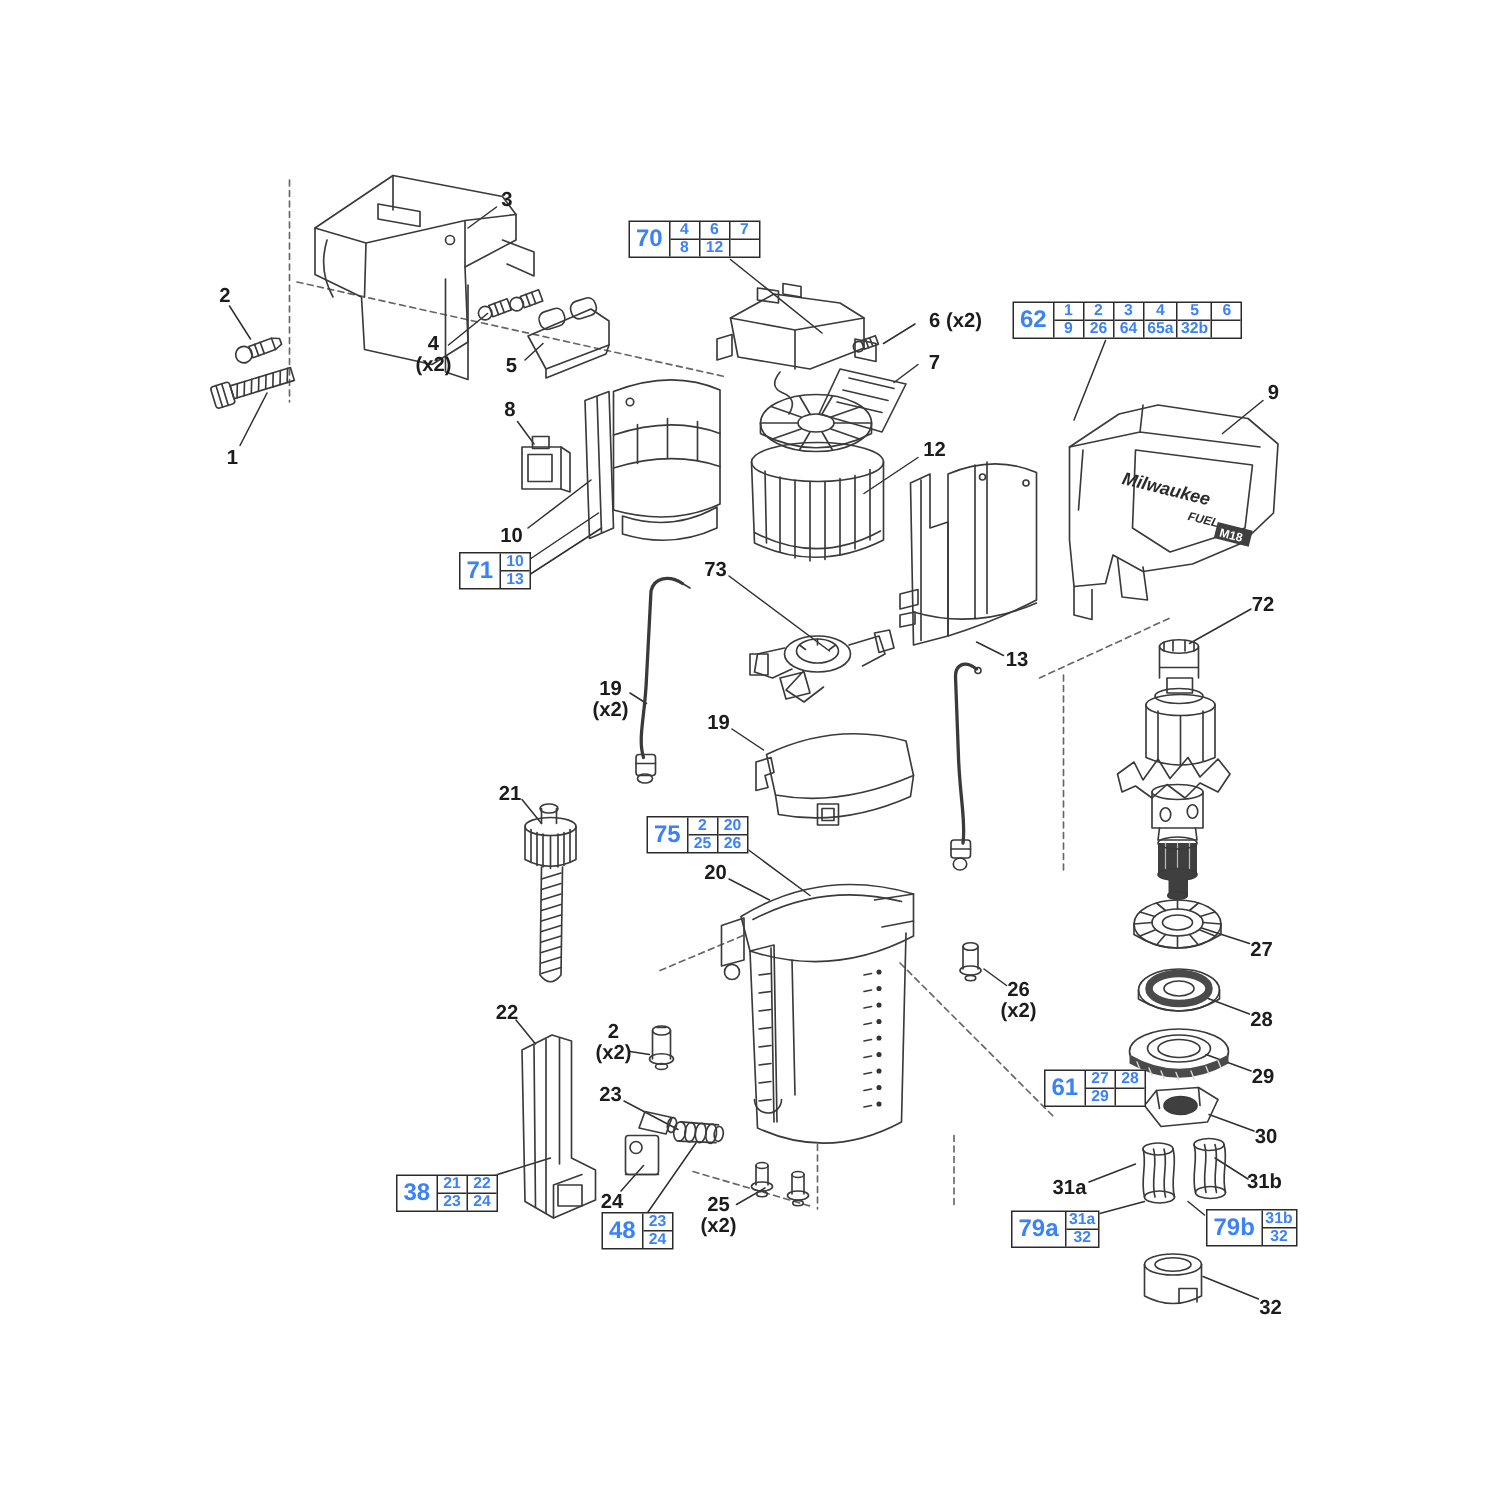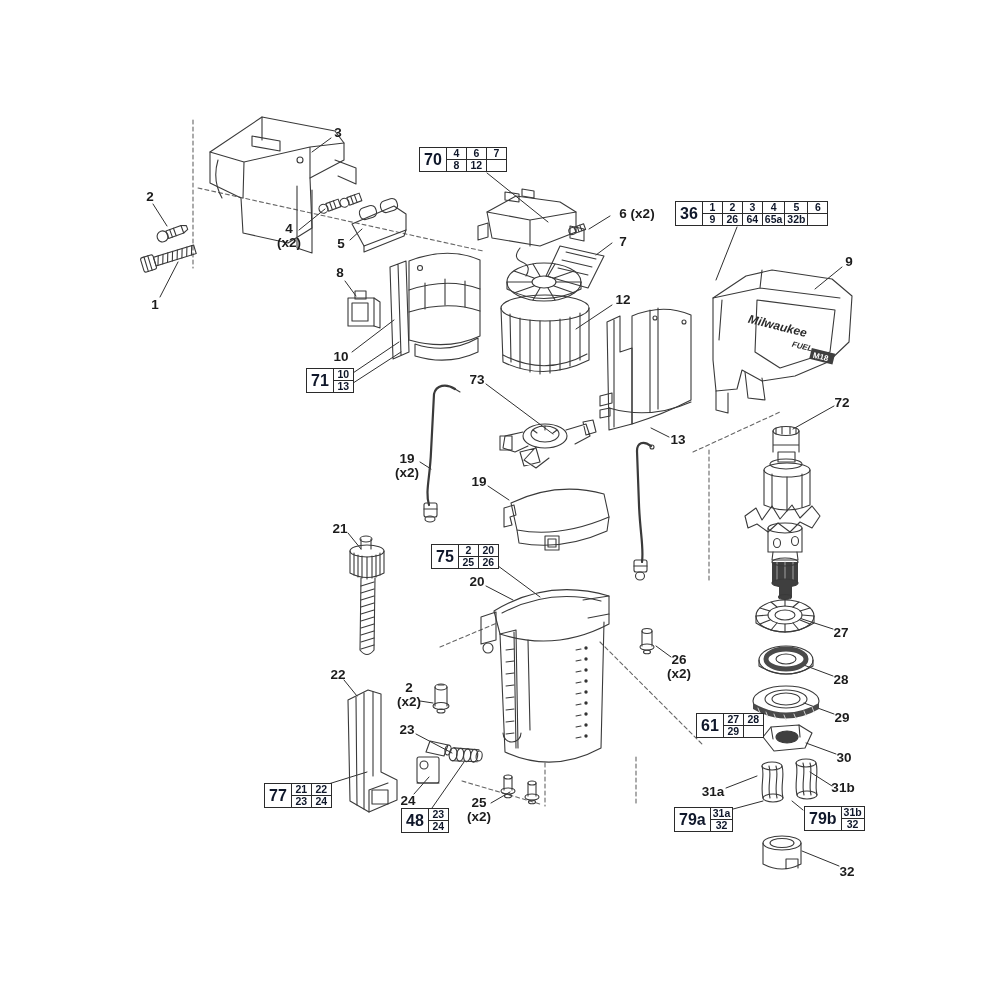--- a/index.html
+++ b/index.html
@@ -2,21 +2,21 @@
 <html><head>
 <meta charset="utf-8">
 <style>
   html,body{margin:0;padding:0;background:#ffffff;}
   #stage{position:relative;width:1000px;height:1000px;background:#ffffff;overflow:hidden;
          font-family:"Liberation Sans",sans-serif;}
   #art{position:absolute;left:0;top:0;}
   .plabel{position:absolute;transform:translate(-50%,-50%);font-weight:bold;font-size:13.5px;
           line-height:14px;color:#1c1c1c;text-align:center;white-space:nowrap;}
   .plabel .sub{display:block;}
-  .cbox{position:absolute;display:flex;align-items:stretch;border:1.6px solid #2b2b2b;background:#fff;color:#0f172a;}
+  .cbox{position:absolute;display:flex;align-items:stretch;border:1.6px solid #2b2b2b;background:#fff;color:#3b82f6;}
   .cmain{display:flex;align-items:center;font-size:16px;font-weight:bold;padding:0 4px;}
   .ccol{display:flex;flex-direction:column;border-left:1.4px solid #2b2b2b;justify-content:stretch;}
   .ccol span{display:block;font-size:10.5px;font-weight:bold;line-height:11px;min-height:11px;
              min-width:15px;padding:0 2px;text-align:center;}
   .ccol span + span{border-top:1.2px solid #2b2b2b;}
 </style>
 </head>
 <body>
 
 <div id="stage">
@@ -396,21 +396,21 @@
 
 <div class="cbox" style="left:306px;top:368px">
   <span class="cmain">71</span>
   <span class="ccol">
         <span>10</span>
         <span>13</span>
       </span>
 </div>
 
 <div class="cbox" style="left:675px;top:201px">
-  <span class="cmain">36</span>
+  <span class="cmain">62</span>
   <span class="ccol">
         <span>1</span>
         <span>9</span>
       </span>
   <span class="ccol">
         <span>2</span>
         <span>26</span>
       </span>
   <span class="ccol">
         <span>3</span>
@@ -444,21 +444,21 @@
 
 <div class="cbox" style="left:401px;top:808px">
   <span class="cmain">48</span>
   <span class="ccol">
         <span>23</span>
         <span>24</span>
       </span>
 </div>
 
 <div class="cbox" style="left:264px;top:783px">
-  <span class="cmain">77</span>
+  <span class="cmain">38</span>
   <span class="ccol">
         <span>21</span>
         <span>23</span>
       </span>
   <span class="ccol">
         <span>22</span>
         <span>24</span>
       </span>
 </div>
 

